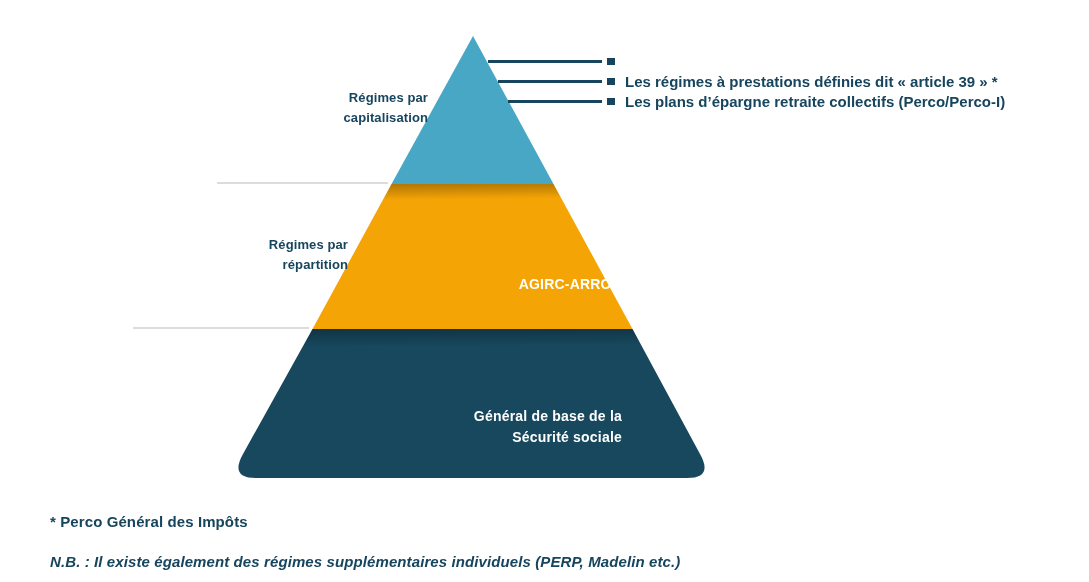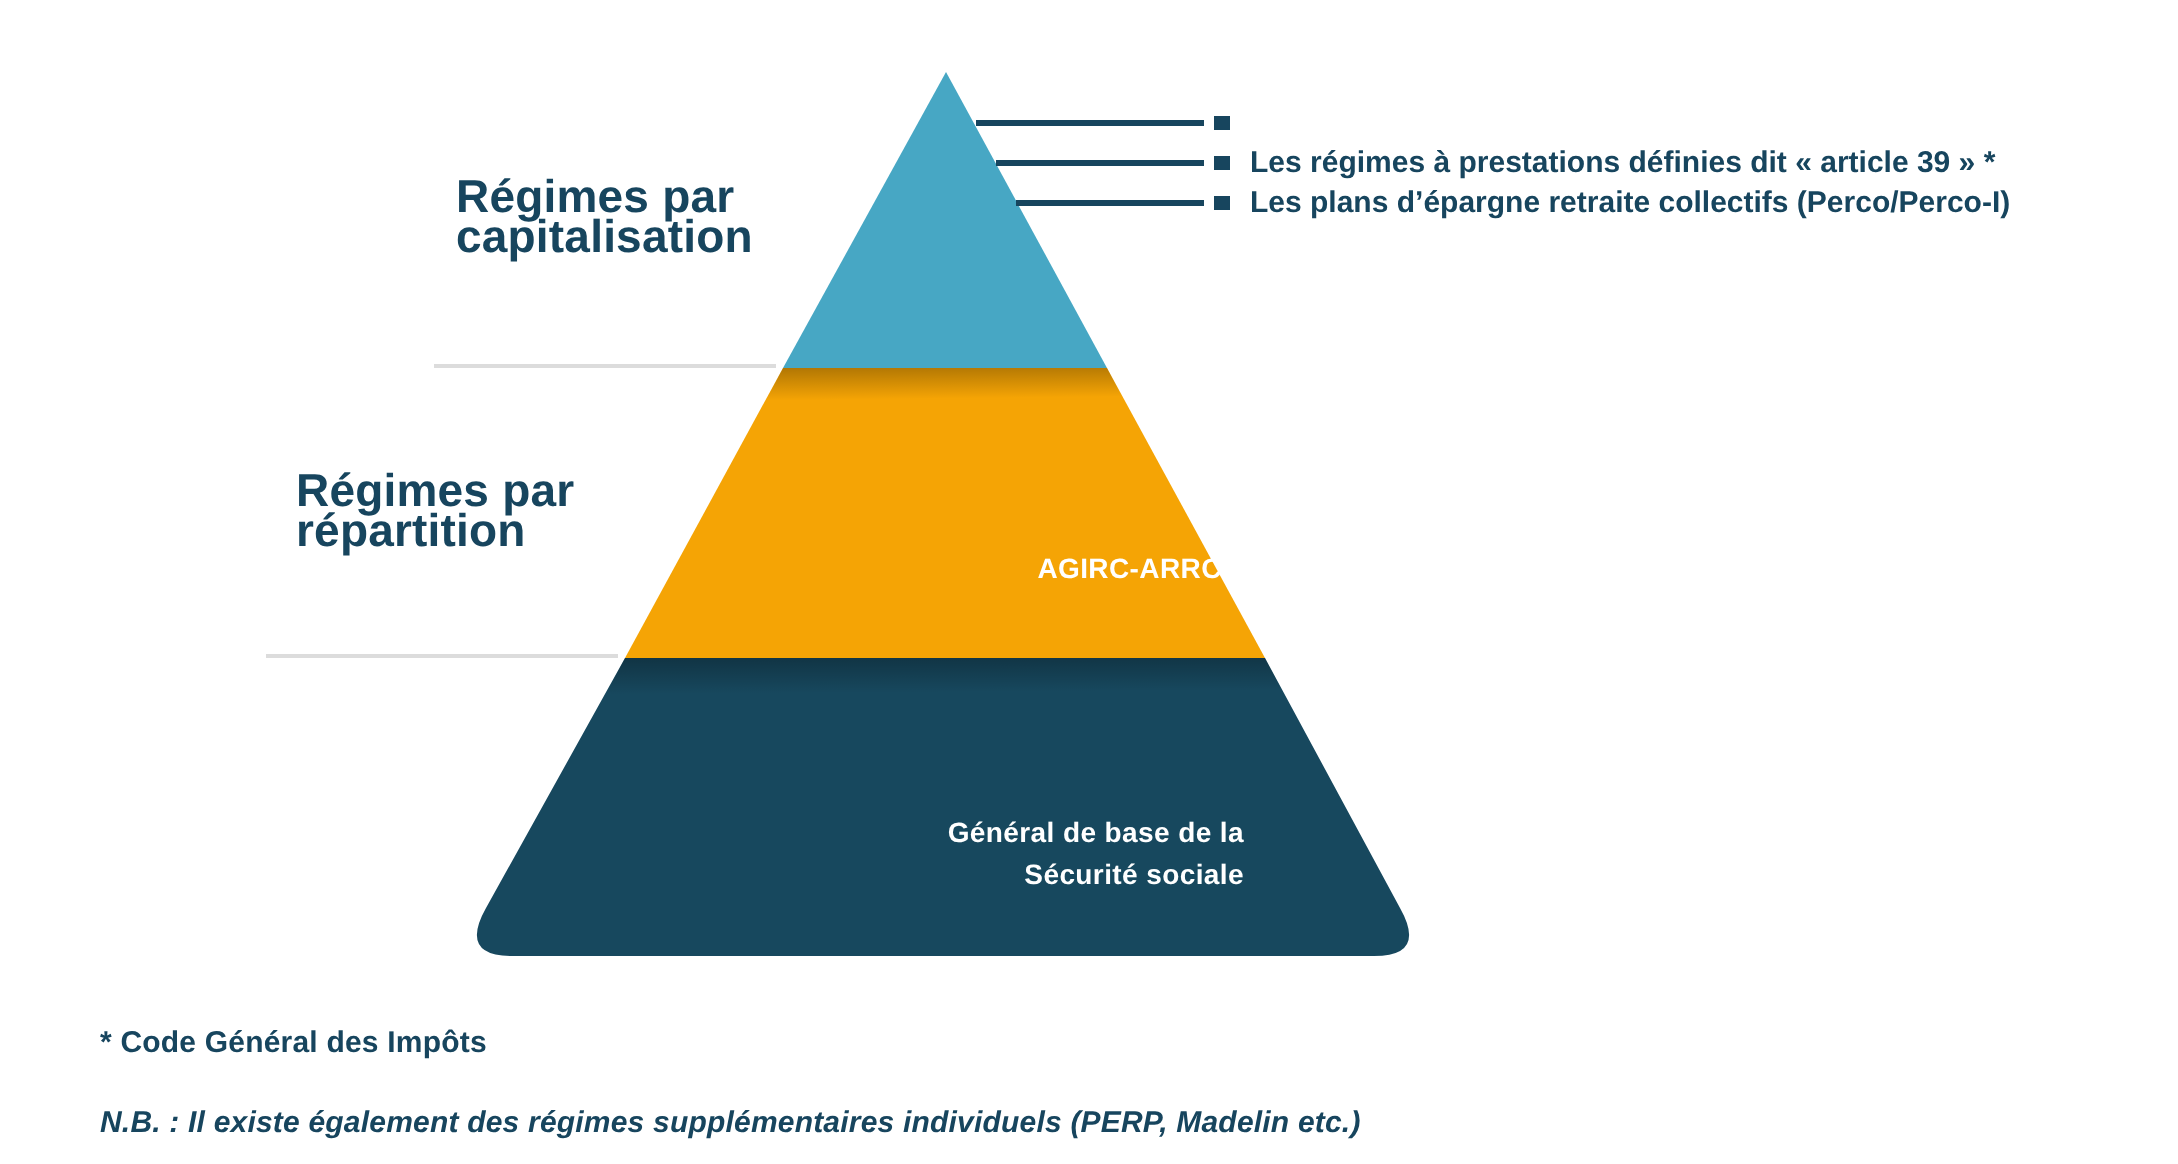--- a/index.html
+++ b/index.html
@@ -15,21 +15,21 @@
   }
   .stage svg{position:absolute;left:0;top:0;}
   .tier-teal{fill:var(--teal);}
   .tier-orange{fill:var(--orange);}
   .tier-navy{fill:var(--navy);}
   .divider{stroke:var(--divider);stroke-width:2;}
   .callout-line{stroke:var(--text);stroke-width:3;}
   .callout-bullet{fill:var(--text);}
   .txt{position:absolute;color:var(--text);font-weight:700;}
   .side-label{
-    width:200px;text-align:left;font-size:23px;line-height:20px;
+    width:200px;text-align:right;font-size:13px;line-height:20px;
     letter-spacing:.1px;
   }
   .tier-label{
     width:300px;text-align:right;color:var(--tier-label);
     font-size:14px;line-height:21px;letter-spacing:.2px;
   }
   .tier-label span, .side-label span{display:block;}
   .callout{
     position:absolute;left:625px;color:var(--text);font-weight:700;
     font-size:15px;line-height:20px;white-space:nowrap;
@@ -86,16 +86,16 @@
     <span>AGIRC-ARRCO</span>
   </div>
   <div class="txt tier-label" style="left:322px;top:406px;">
     <span>Général de base de la</span>
     <span>Sécurité sociale</span>
   </div>
 
   <div class="callout" style="top:72px;">Les régimes à prestations définies dit « article 39 » *</div>
   <div class="callout" style="top:92px;">Les plans d’épargne retraite collectifs (Perco/Perco-I)</div>
 
-  <div class="footnote" style="top:511px;">* Code Général des Impôts</div>
+  <div class="footnote" style="top:511px;">* Perco Général des Impôts</div>
   <div class="footnote" style="top:551px;font-style:italic;">N.B. : Il existe également des régimes supplémentaires individuels (PERP, Madelin etc.)</div>
 
 </div>
 
 </body></html>

